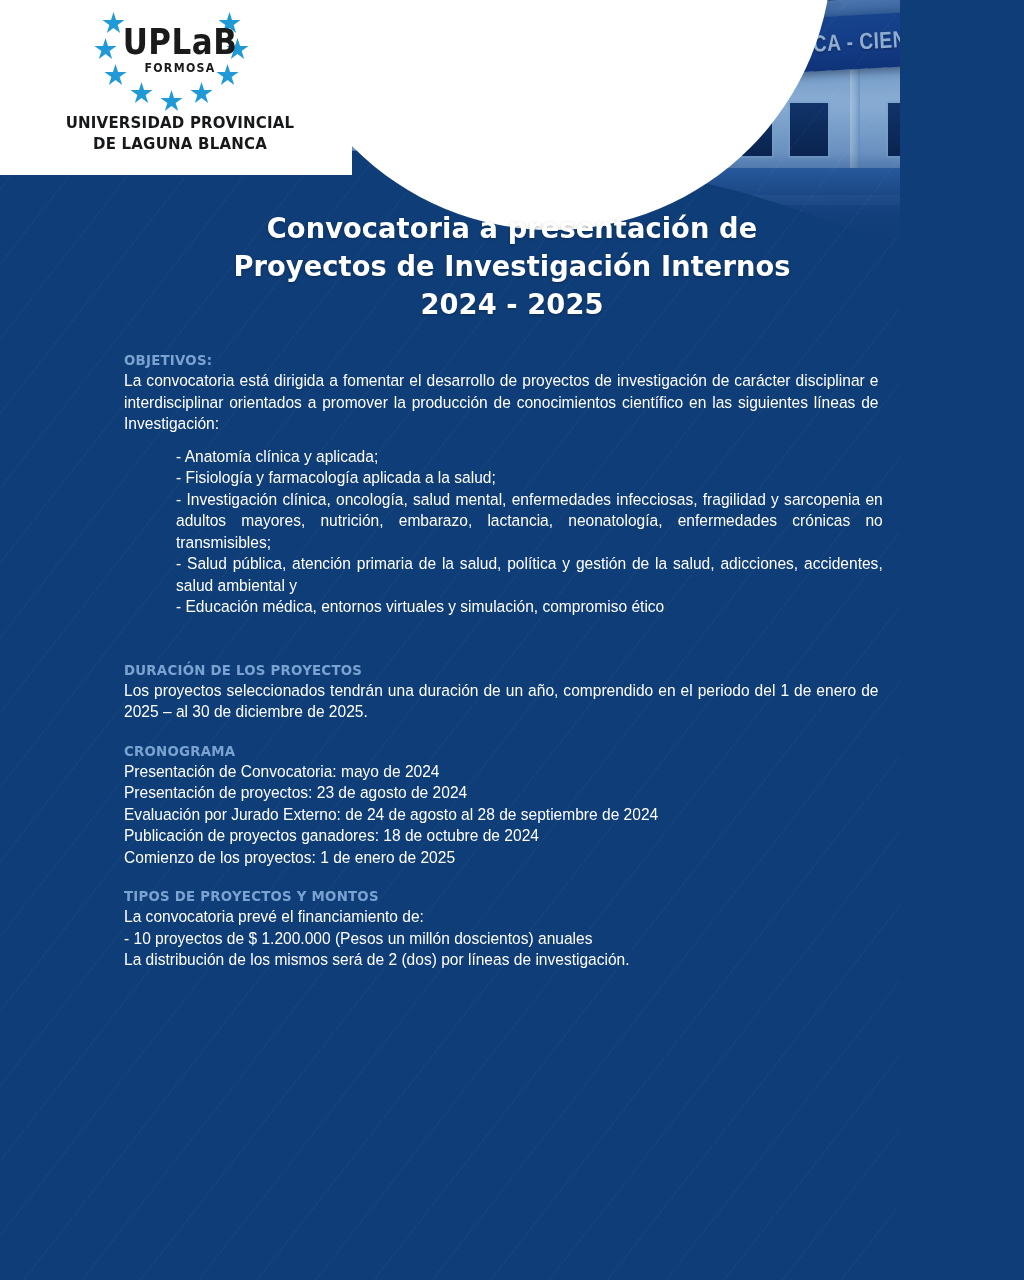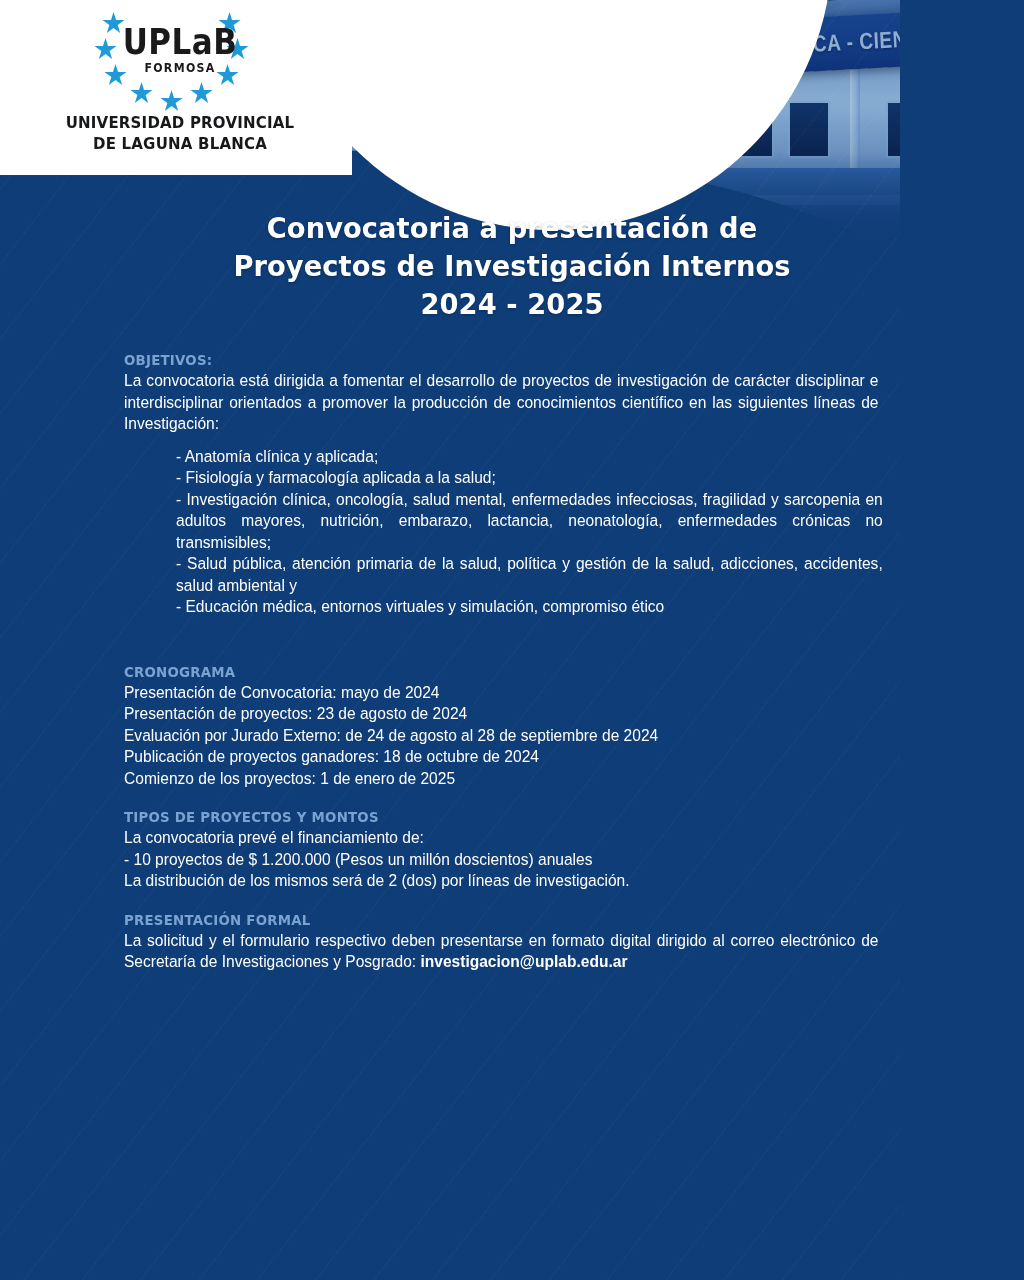--- a/index.html
+++ b/index.html
@@ -234,21 +234,21 @@
     font-family:"Liberation Sans", sans-serif;
     font-size:16.3px;
     line-height:21.5px;
     color:#ffffff;
     text-align:justify;
     transform:scaleX(.955);
     transform-origin:left center;
   }
   .para.left{ text-align:left; }
   .bullets{
-    margin:11px 0 0 52px;
+    margin:11px 0 18px 52px;
     width:740px;
   }
   .bullet{
     font-family:"Liberation Sans", sans-serif;
     font-size:16.3px;
     line-height:21.5px;
     color:#ffffff;
     text-align:justify;
     transform:scaleX(.955);
     transform-origin:left center;
@@ -371,20 +371,24 @@
         <div class="bullet">- Anatomía clínica y aplicada;</div>
         <div class="bullet">- Fisiología y farmacología aplicada a la salud;</div>
         <div class="bullet">- Investigación clínica, oncología, salud mental, enfermedades infecciosas, fragilidad y sarcopenia en adultos mayores, nutrición, embarazo, lactancia, neonatología, enfermedades crónicas no transmisibles;</div>
         <div class="bullet">- Salud pública, atención primaria de la salud, política y gestión de la salud, adicciones, accidentes, salud ambiental y</div>
         <div class="bullet">- Educación médica, entornos virtuales y simulación, compromiso ético</div>
       </div>
     </div>
 
     <div class="gap-lg"></div>
 
+    <div class="sec">
+      <div class="sec-head">DURACIÓN DE LOS PROYECTOS</div>
+      <div class="para">Los proyectos seleccionados tendrán una duración de un año, comprendido en el periodo del 1 de enero de 2025 – al 30 de diciembre de 2025.</div>
+    </div>
 
     <div class="gap-md"></div>
 
     <div class="sec">
       <div class="sec-head">CRONOGRAMA</div>
       <div class="para left">Presentación de Convocatoria: mayo de 2024</div>
       <div class="para left">Presentación de proyectos: 23 de agosto de 2024</div>
       <div class="para left">Evaluación por Jurado Externo: de 24 de agosto al 28 de septiembre de 2024</div>
       <div class="para left">Publicación de proyectos ganadores: 18 de octubre de 2024</div>
       <div class="para left">Comienzo de los proyectos: 1 de enero de 2025</div>
@@ -394,23 +398,19 @@
 
     <div class="sec">
       <div class="sec-head">TIPOS DE PROYECTOS Y MONTOS</div>
       <div class="para left">La convocatoria prevé el financiamiento de:</div>
       <div class="para left">- 10 proyectos de $ 1.200.000 (Pesos un millón doscientos) anuales</div>
       <div class="para left">La distribución de los mismos será de 2 (dos) por líneas de investigación.</div>
     </div>
 
     <div class="gap-md"></div>
 
-    <div class="sec">
-      <div class="sec-head">PRESENTACIÓN FORMAL</div>
-      <div class="para"><span>La solicitud y el formulario respectivo deben presentarse en formato digital dirigido al correo electrónico de Secretaría de Investigaciones y Posgrado: </span><span class="bold">investigacion@uplab.edu.ar</span></div>
-    </div>
 
     <div class="gap-md"></div>
 
   </div>
 
 
 </div>
 
 </body></html>

